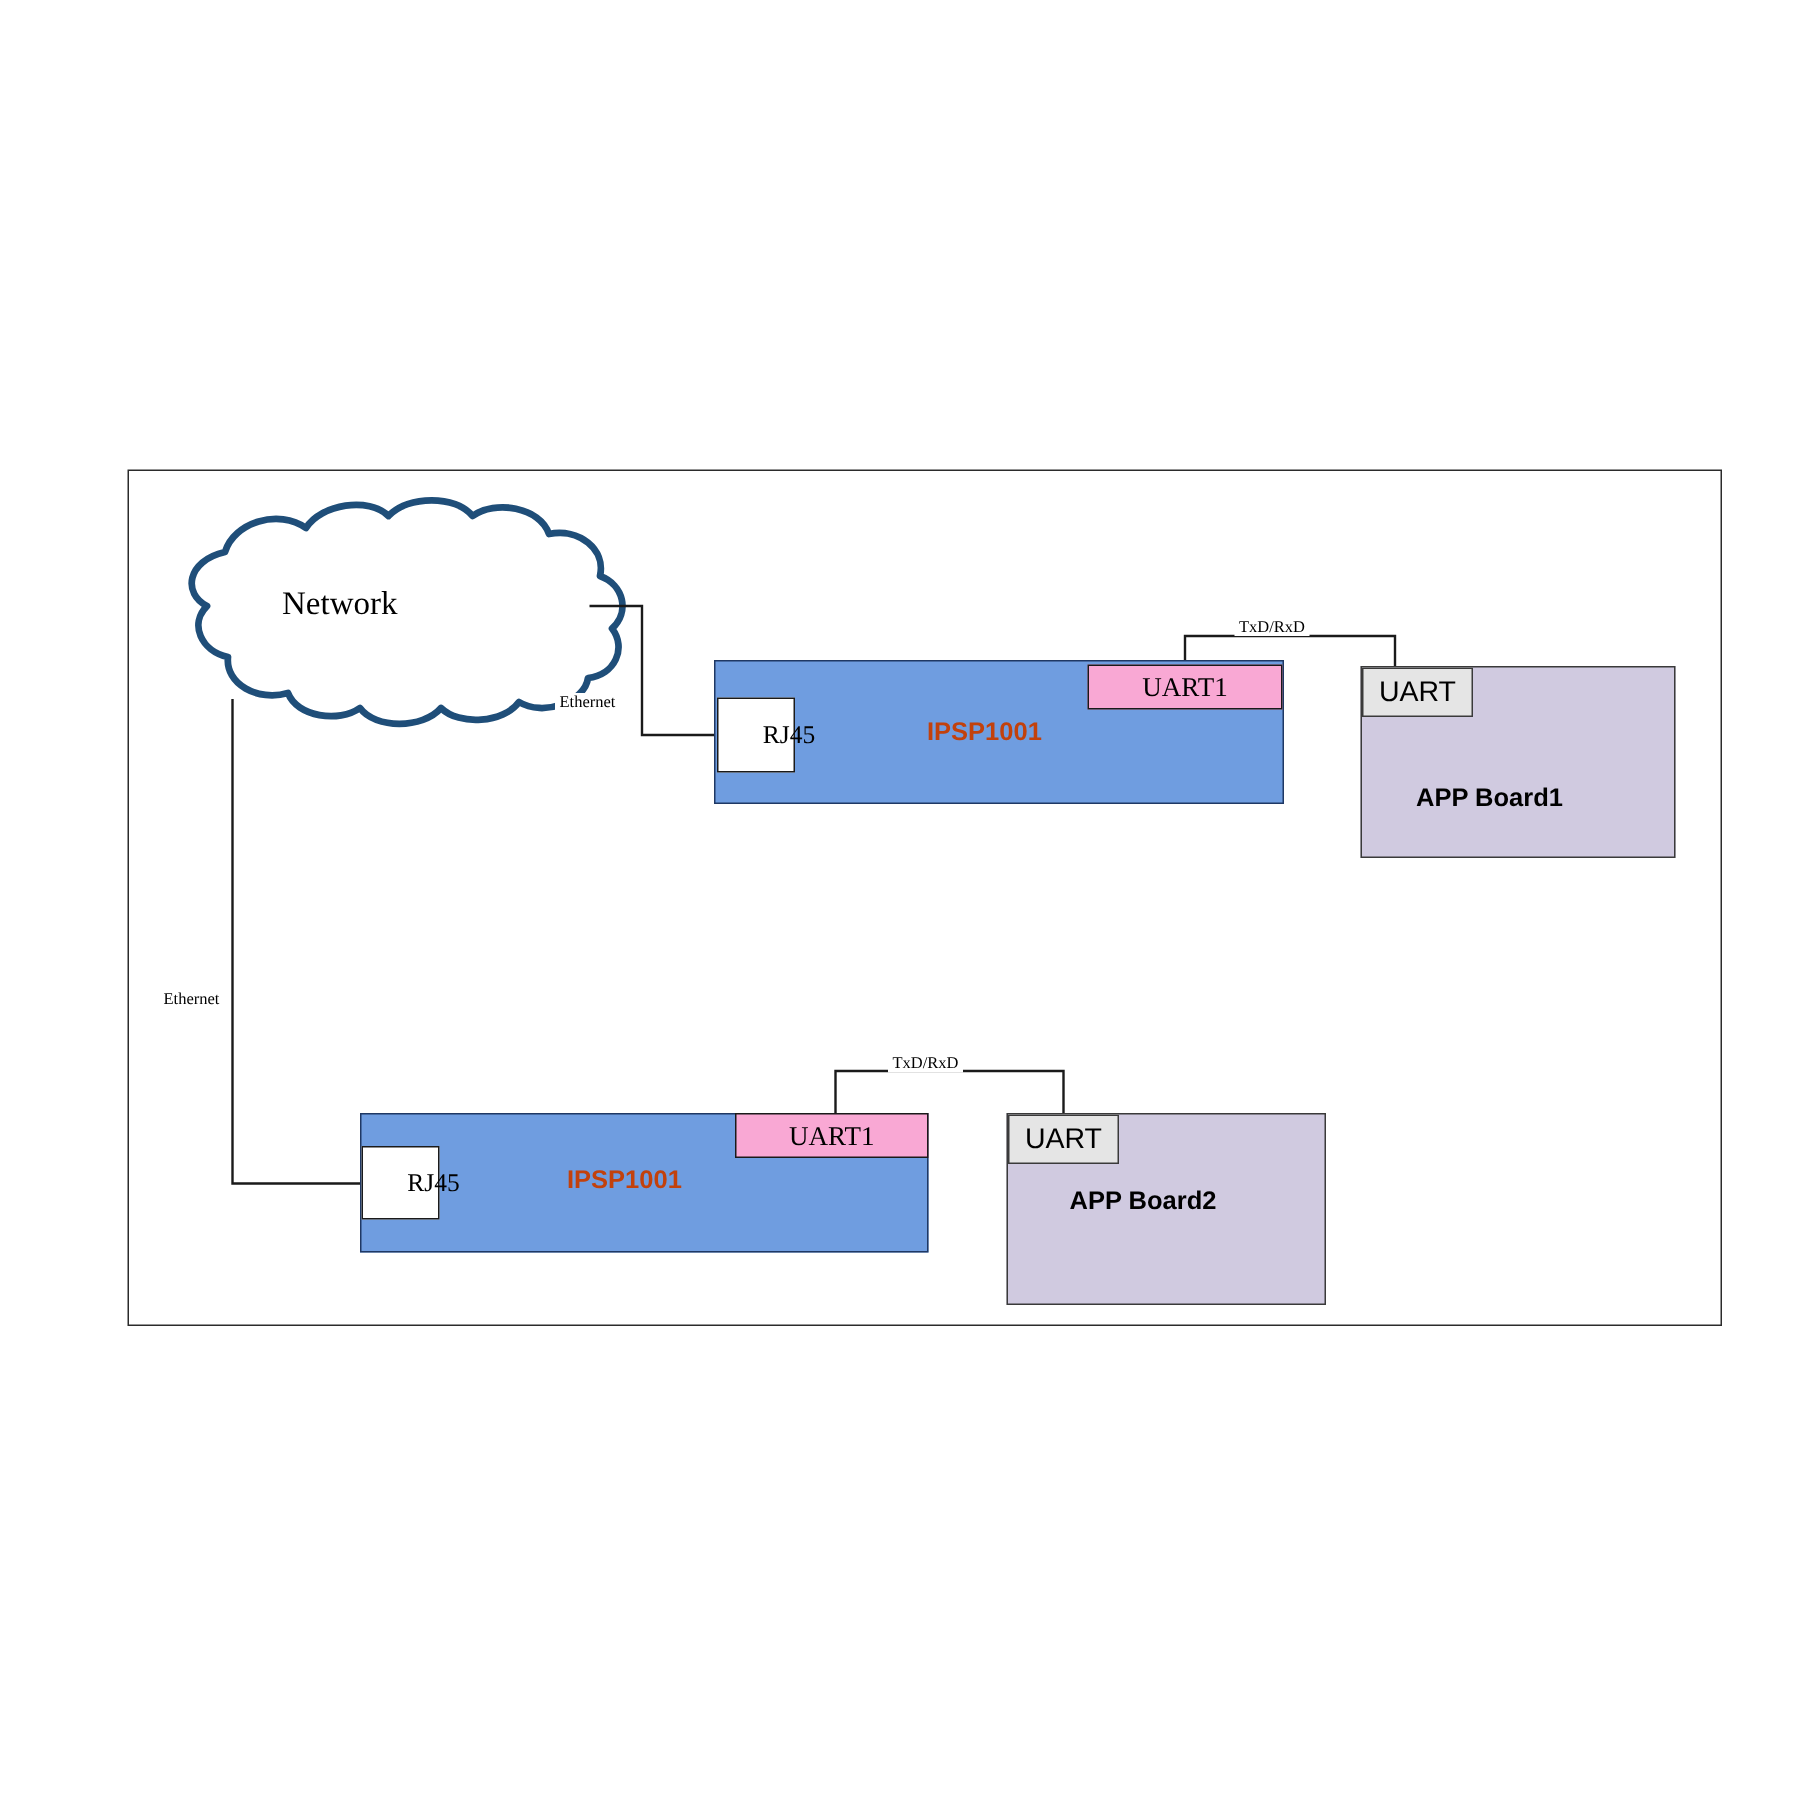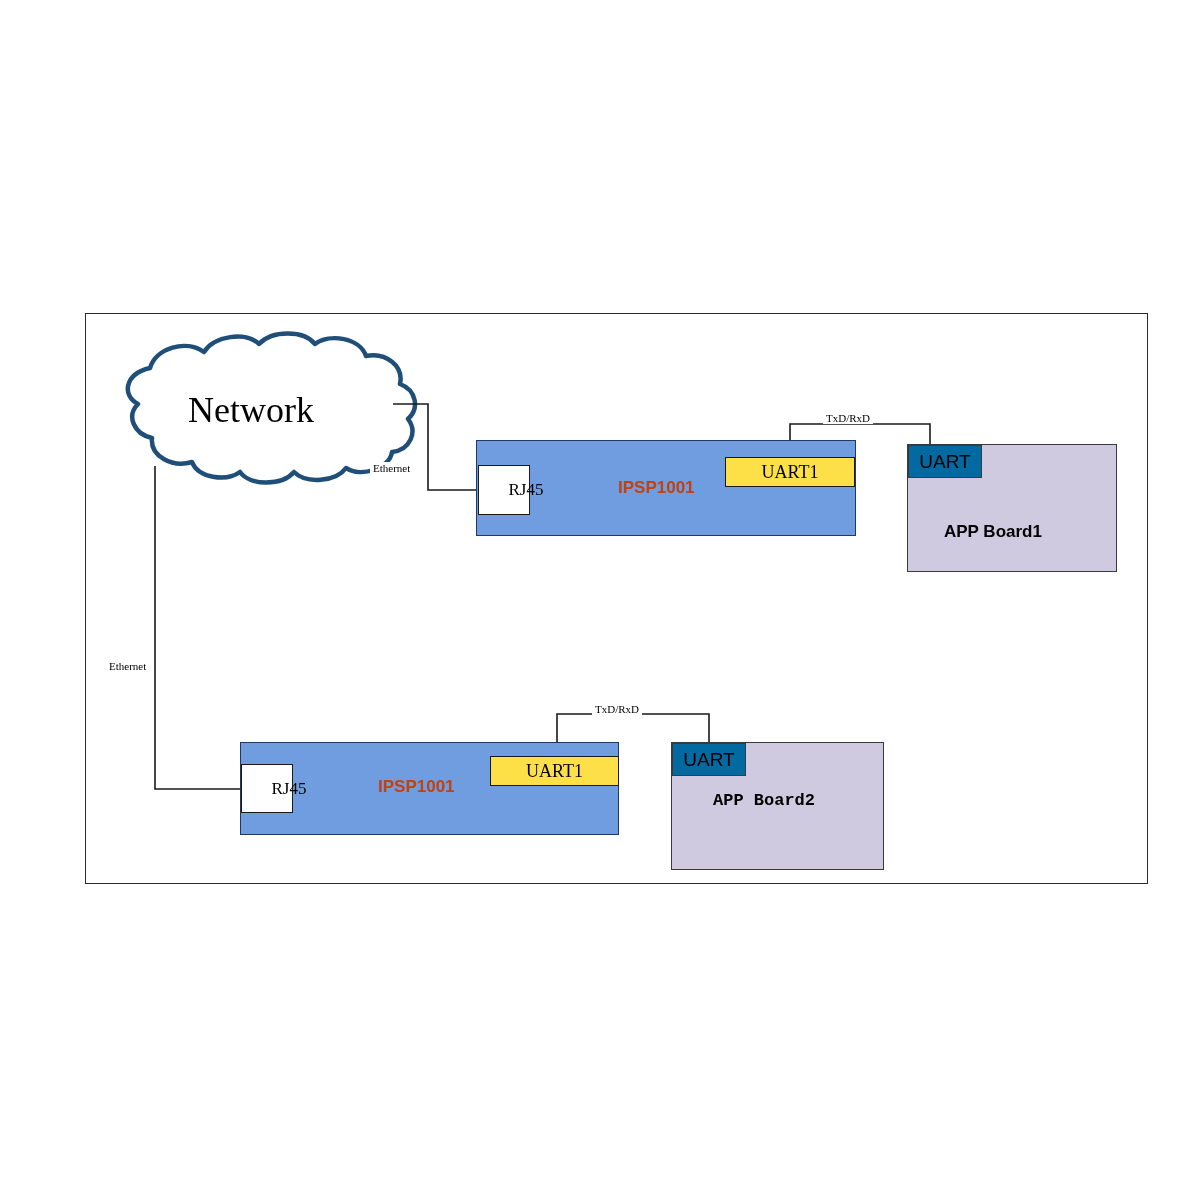--- a/index.html
+++ b/index.html
@@ -80,48 +80,47 @@
   }
   .port-rj45 {
     background: #ffffff;
     border: 1.5px solid #1a1a1a;
     font-family: "Liberation Serif", serif;
     font-size: 17px;
     color: #000000;
     padding-left: 44px;
   }
   .port-uart1 {
-    background: #fde047;
+    background: #f9a8d4;
     border: 1.5px solid #1a1a1a;
     font-family: "Liberation Serif", serif;
     font-size: 18px;
     color: #000000;
-    margin-top: 14px;
   }
   .port-uart {
-    background: #0369a1;
+    background: #e5e5e5;
     border: 1.5px solid #3a3a3a;
     font-family: "Liberation Sans", sans-serif;
     font-size: 19px;
     color: #000000;
   }
   
   .link-label {
     position: absolute;
     font-family: "Liberation Serif", serif;
     font-size: 11px;
     color: #000000;
     background: #ffffff;
     padding: 0 3px;
     white-space: nowrap;
   }
   .cloud-label {
     position: absolute;
     font-family: "Liberation Serif", serif;
-    font-size: 36px;
+    font-size: 22px;
     color: #000000;
     white-space: nowrap;
   }
 </style>
 </head>
 <body>
 
 <div id="canvas">
 
   <div class="diagram-frame"></div>
@@ -176,17 +175,17 @@
   <div class="port port-uart" style="left:908px; top:445px; width:74px; height:33px;">UART</div>
 
   <div class="ipsp-block" style="left:240px; top:742px; width:379px; height:93px;"></div>
   <div class="ipsp-title" style="left:378px; top:777px;">IPSP1001</div>
 
   <div class="port port-rj45" style="left:241px; top:764px; width:52px; height:49px;">RJ45</div>
 
   <div class="port port-uart1" style="left:490px; top:742px; width:129px; height:30px;">UART1</div>
 
   <div class="app-block" style="left:671px; top:742px; width:213px; height:128px;"></div>
-  <div class="app-title" style="left:713px; top:791px;font-family:Liberation Mono, monospace;">APP Board2</div>
+  <div class="app-title" style="left:713px; top:791px;">APP Board2</div>
 
   <div class="port port-uart" style="left:672px; top:743px; width:74px; height:33px;">UART</div>
 
 </div>
 
 </body></html>

